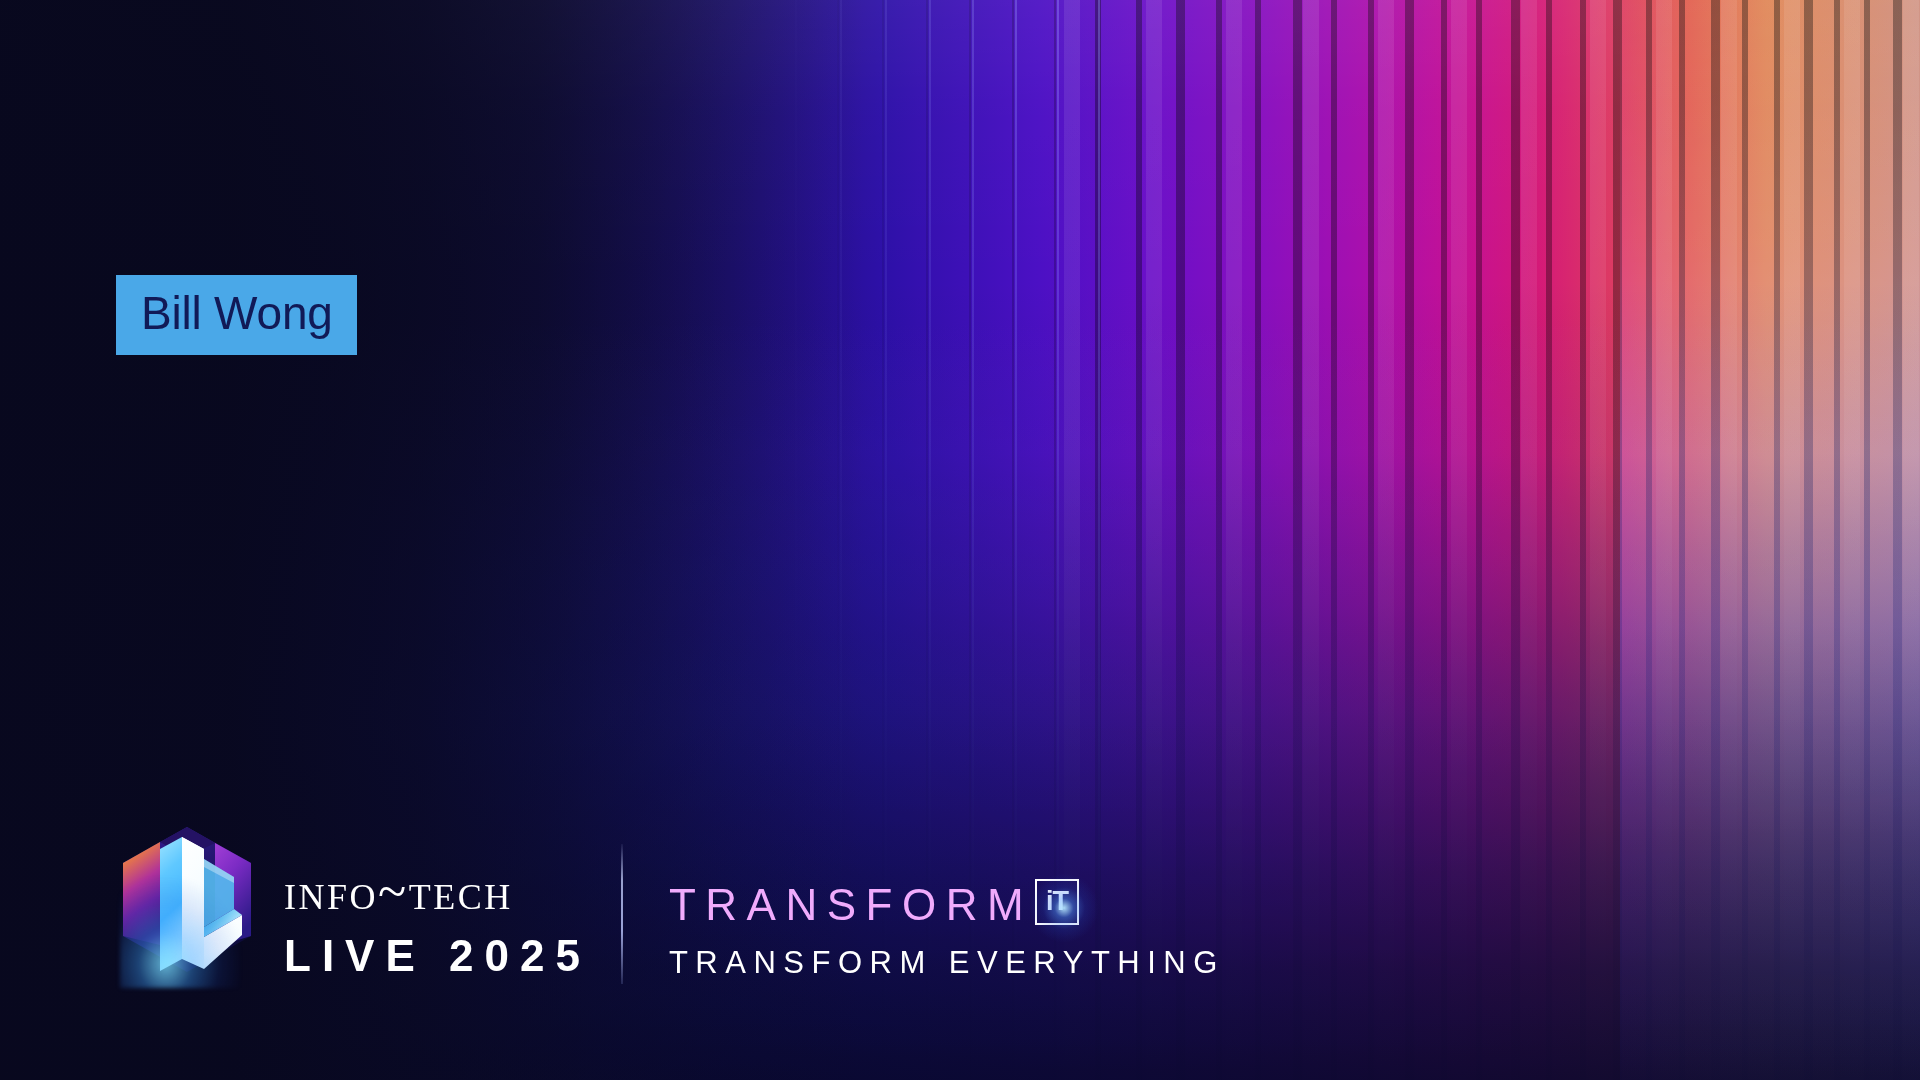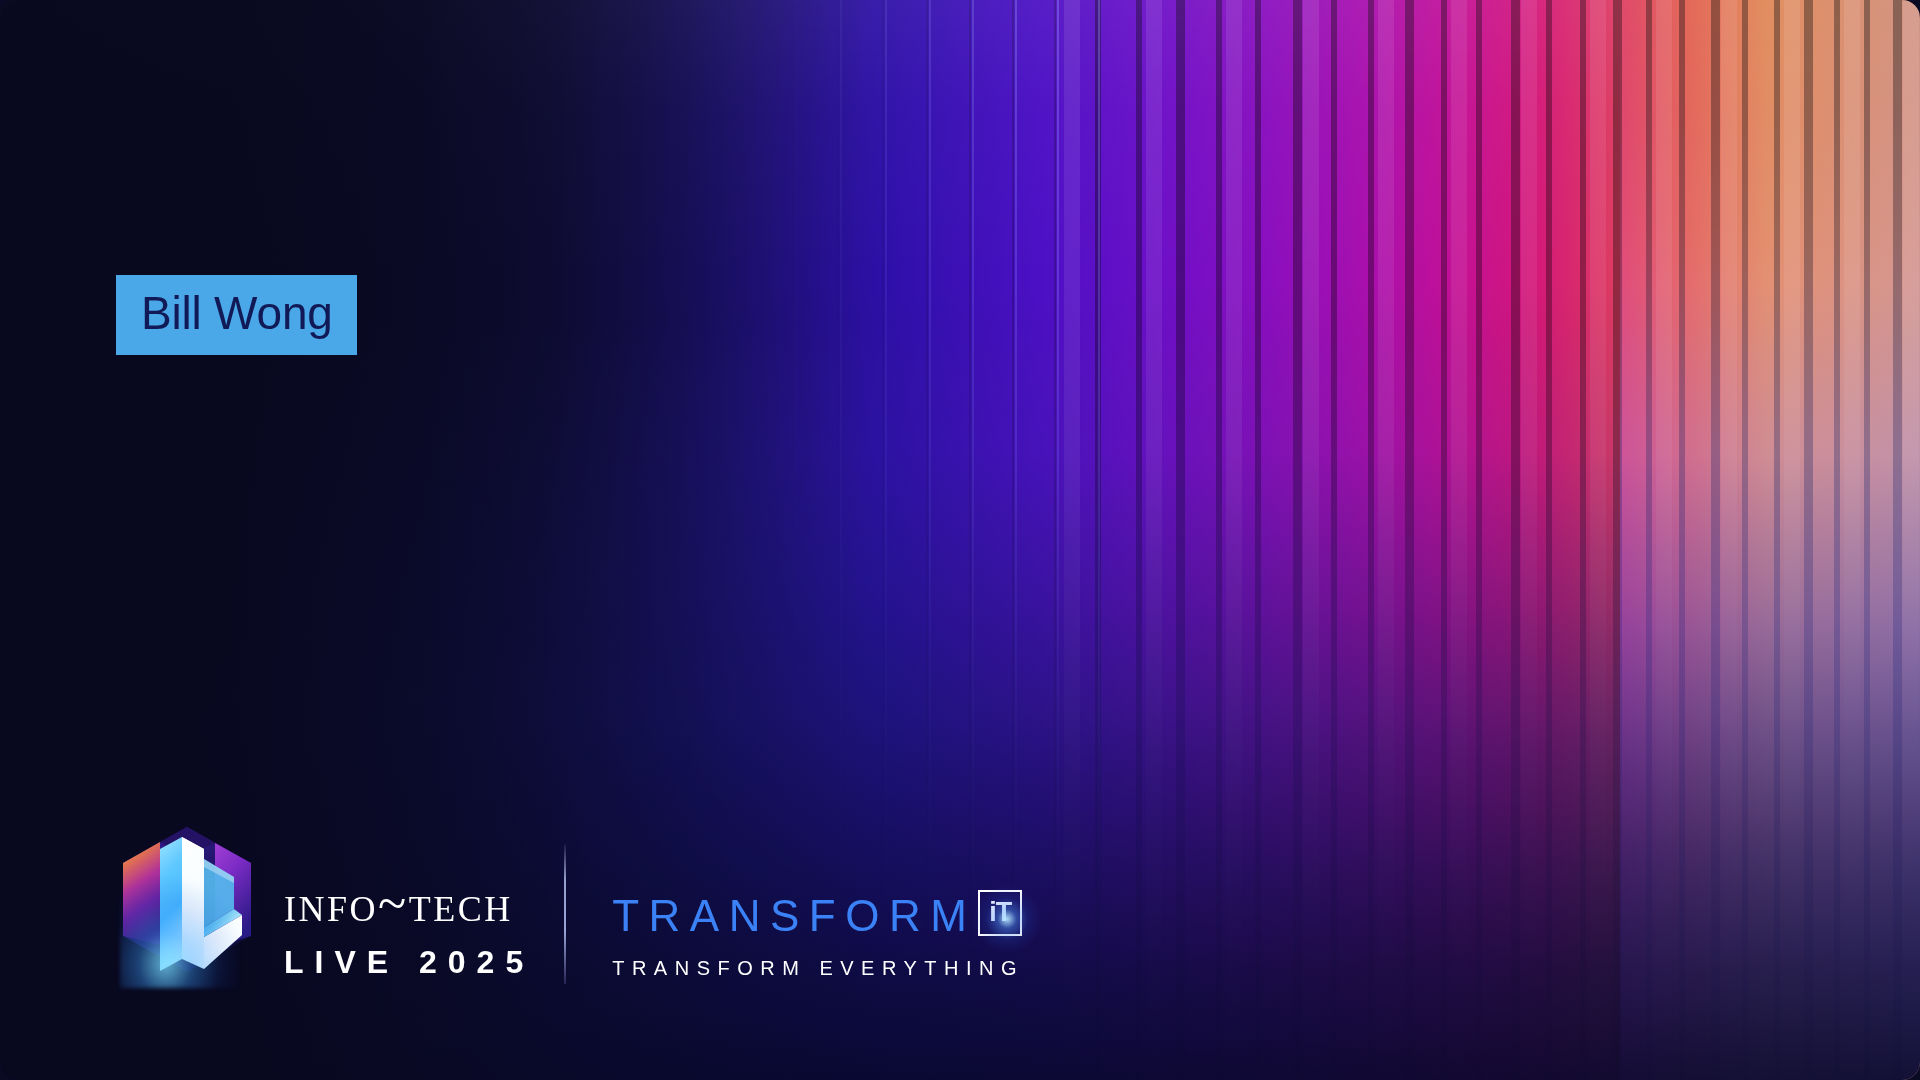--- a/index.html
+++ b/index.html
@@ -9,21 +9,20 @@
     overflow:hidden;
     background:#0a0a24;
     font-family:"Liberation Sans", sans-serif;
   }
 
   .slide {
     position:relative;
     width:1920px; height:1080px;
     overflow:hidden;
     background:#0a0a24;
-    border-radius:18px;
   }
 
   
   .bg-base {
     position:absolute; inset:0;
     background:
       linear-gradient(90deg,
         #0a0a24 0%,
         #0c0a2a 18%,
         #110d3c 28%,
@@ -179,21 +178,21 @@
     line-height:1;
     letter-spacing:2.5px;
     font-variant:small-caps;
     text-transform:lowercase;
     white-space:nowrap;
   }
   .it-main::first-letter { font-size:52px; }
   .it-sub {
     margin-top:16px;
     color:#ffffff;
-    font-size:32px;
+    font-size:44px;
     line-height:1;
     letter-spacing:11px;
     font-weight:600;
     white-space:nowrap;
   }
 
   .divider {
     flex:0 0 auto;
     width:2px; height:140px;
     margin:0 46px 0 30px;
@@ -204,21 +203,21 @@
         rgba(150,165,235,0.18) 100%);
   }
 
   
   .tfwords { flex:0 0 auto; padding-bottom:6px; }
   .tf-main-row {
     display:flex; align-items:flex-start;
     position:relative;
   }
   .tf-main {
-    color:#3b82f6;
+    color:#f0abfc;
     font-size:44px;
     line-height:1;
     letter-spacing:9.5px;
     font-weight:300;
     white-space:nowrap;
   }
   .tf-mark {
     position:relative;
     width:44px; height:46px;
     margin-left:2px; margin-top:-4px;
@@ -244,21 +243,21 @@
     background:radial-gradient(circle at 50% 50%,
       rgba(180,230,255,0.95) 0%,
       rgba(80,150,255,0.45) 18%,
       rgba(40,90,220,0.16) 40%,
       rgba(10,30,120,0) 66%);
     pointer-events:none;
   }
   .tf-sub {
     margin-top:20px;
     color:#ffffff;
-    font-size:20px;
+    font-size:31px;
     line-height:1;
     letter-spacing:7.5px;
     font-weight:300;
     white-space:nowrap;
   }
 </style>
 </head>
 <body>
 
 <div class="slide">

